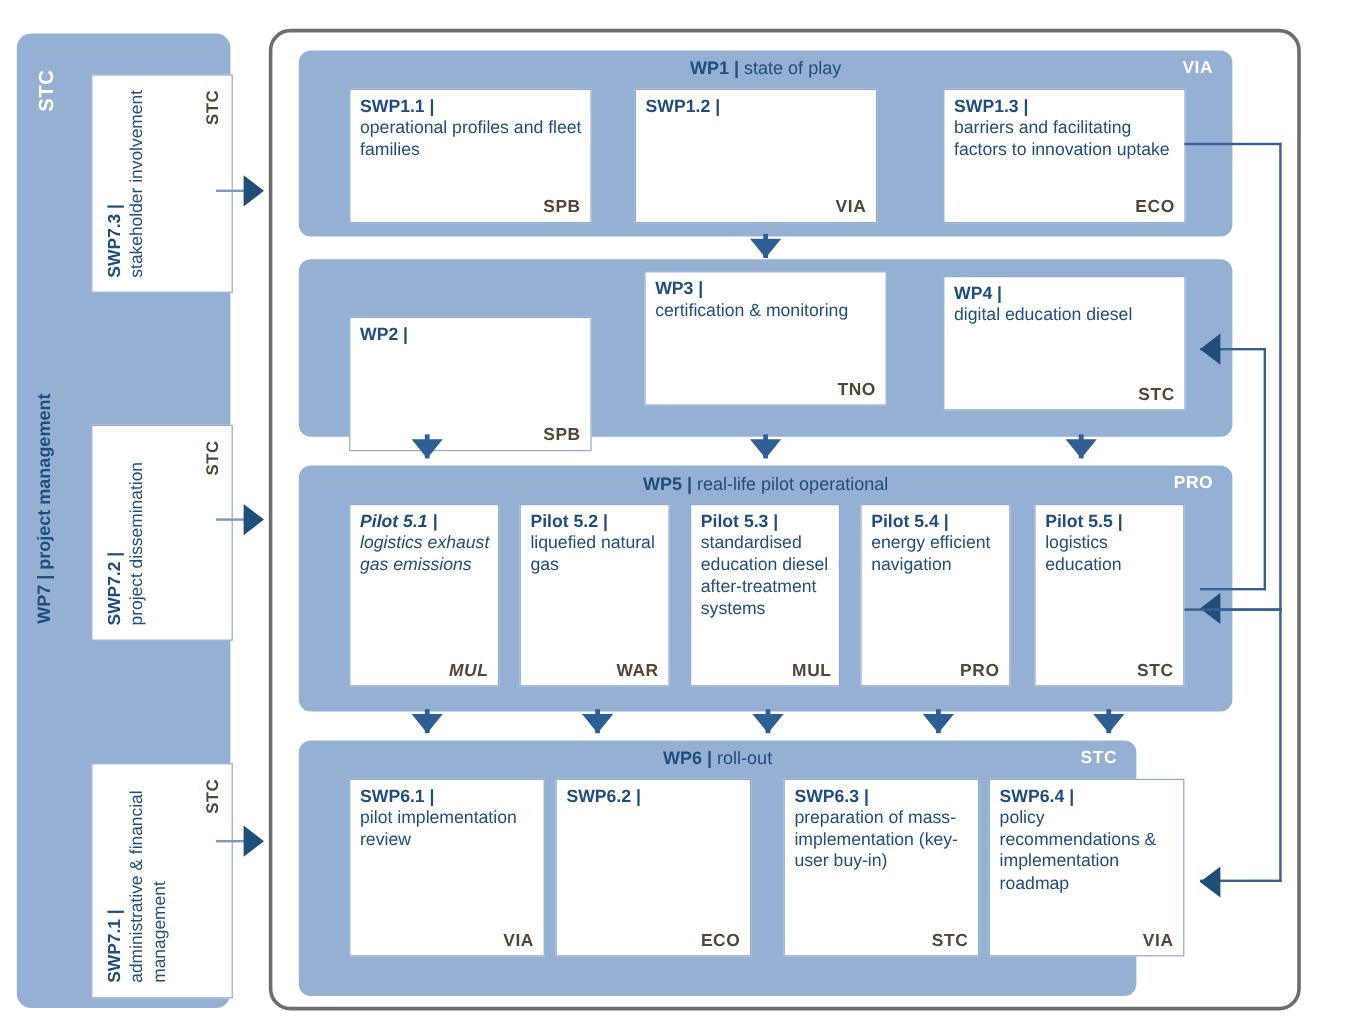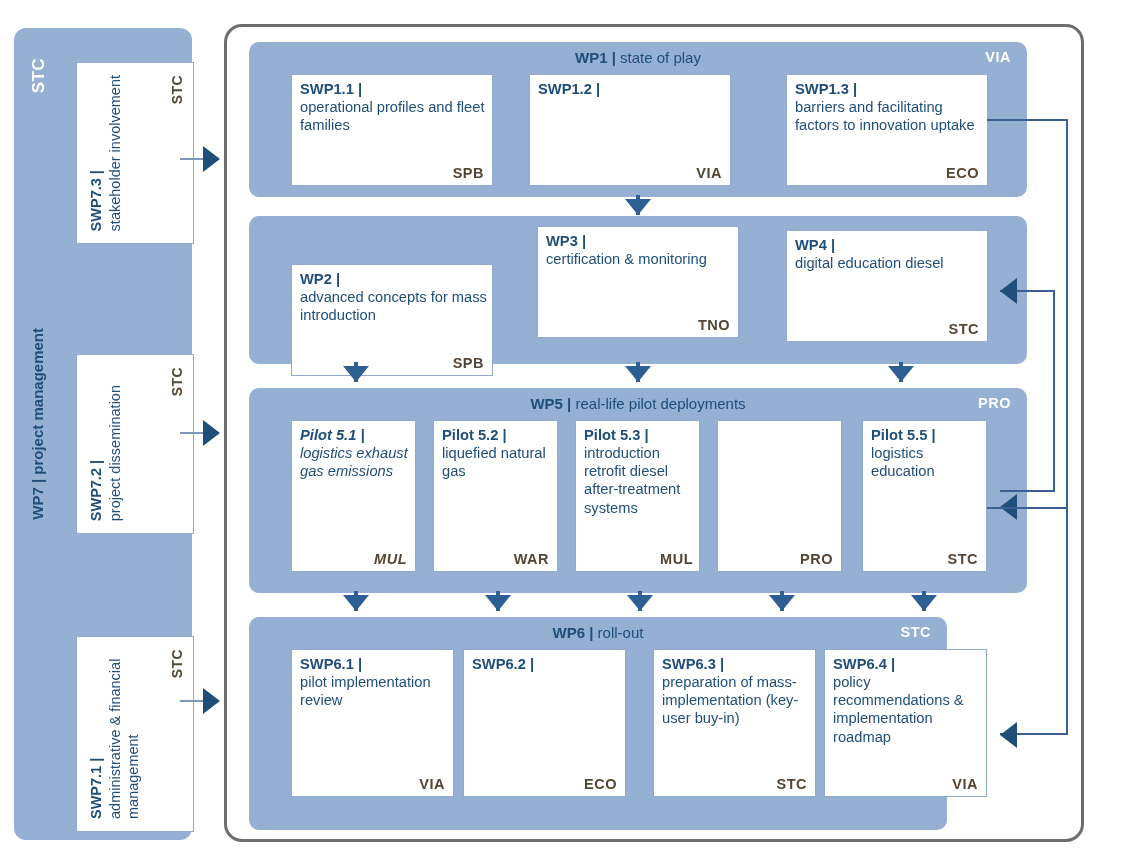--- a/index.html
+++ b/index.html
@@ -230,21 +230,21 @@
       <div class="card-code">ECO</div>
     </div>
   </div>
 
   <div class="arrow-down" style="left:625px;top:199px;">
       <span class="stem"></span>
     </div>
 
   <div class="wp-panel" style="left:249px;top:216px;width:778px;height:148px;">
     <div class="card" style="left:42px;top:14px;width:202px;height:112px;margin-top:34px;">
-      <div class="card-text"><b>WP2 |</b><br><span>advanced concepts for mass introduction</span></div>
+      <div class="card-text"><b>WP2 |</b><br></div>
       <div class="card-code">SPB</div>
     </div>
 
     <div class="card" style="left:288px;top:10px;width:202px;height:112px;">
       <div class="card-text"><b>WP3 |</b><br><span>certification &amp; monitoring</span></div>
       <div class="card-code">TNO</div>
     </div>
 
     <div class="card" style="left:537px;top:14px;width:202px;height:112px;">
       <div class="card-text"><b>WP4 |</b><br><span>digital education diesel</span></div>
@@ -256,39 +256,40 @@
       <span class="stem"></span>
     </div>
   <div class="arrow-down" style="left:625px;top:366px;">
       <span class="stem"></span>
     </div>
   <div class="arrow-down" style="left:888px;top:366px;">
       <span class="stem"></span>
     </div>
 
   <div class="wp-panel" style="left:249px;top:388px;width:778px;height:205px;">
-    <div class="wp-title"><b>WP5 |</b><span class="thin"> real-life pilot deployments</span></div>
+    <div class="wp-title"><b>WP5 |</b><span class="thin"> real-life pilot operational</span></div>
     <div class="wp-code">PRO</div>
 
     <div class="card" style="left:42px;top:32px;width:125px;height:152px;font-style:italic;">
       <div class="card-text"><b>Pilot 5.1 |</b><br><span>logistics exhaust gas emissions</span></div>
       <div class="card-code">MUL</div>
     </div>
 
     <div class="card" style="left:184px;top:32px;width:125px;height:152px;">
       <div class="card-text"><b>Pilot 5.2 |</b><br><span>liquefied natural gas</span></div>
       <div class="card-code">WAR</div>
     </div>
 
     <div class="card" style="left:326px;top:32px;width:125px;height:152px;">
-      <div class="card-text"><b>Pilot 5.3 |</b><br><span>introduction retrofit diesel after-treatment systems</span></div>
+      <div class="card-text"><b>Pilot 5.3 |</b><br><span>standardised education diesel after-treatment systems</span></div>
       <div class="card-code inline">MUL</div>
     </div>
 
     <div class="card" style="left:468px;top:32px;width:125px;height:152px;">
+      <div class="card-text"><b>Pilot 5.4 |</b><br><span>energy efficient navigation</span></div>
       <div class="card-code">PRO</div>
     </div>
 
     <div class="card" style="left:613px;top:32px;width:125px;height:152px;">
       <div class="card-text"><b>Pilot 5.5 |</b><br><span>logistics education</span></div>
       <div class="card-code">STC</div>
     </div>
   </div>
 
   <div class="arrow-down" style="left:343px;top:595px;">

